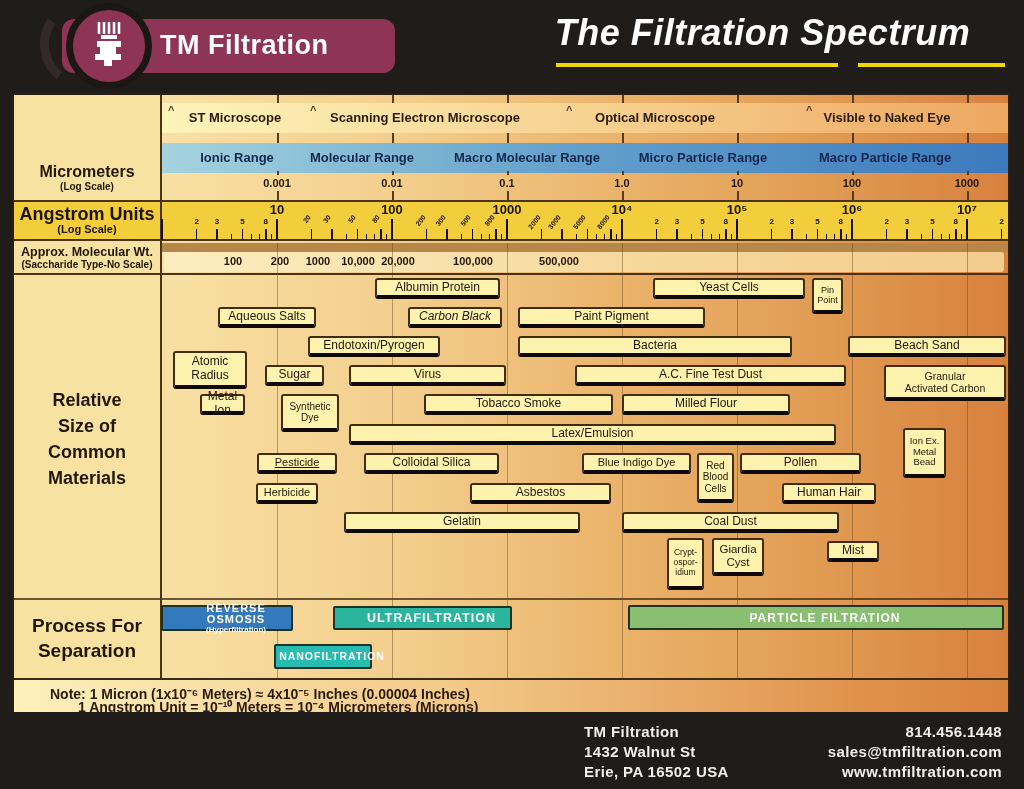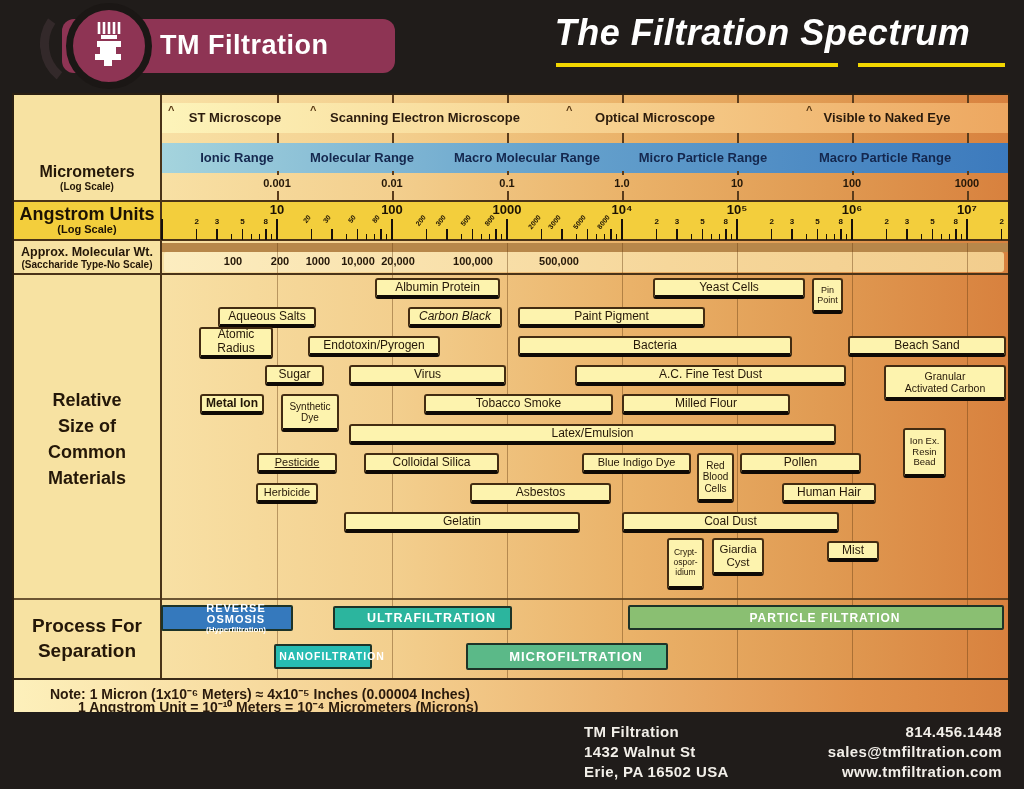--- a/index.html
+++ b/index.html
@@ -287,38 +287,38 @@
     <div class="num-label" style="left: 354px; top: 160px; width: 60px;">20,000</div>
     <div class="num-label" style="left: 429px; top: 160px; width: 60px;">100,000</div>
     <div class="num-label" style="left: 515px; top: 160px; width: 60px;">500,000</div>
     <div class="mat-box" style="left: 361px; top: 183px; width: 125px; height: 21px; font-size: 12px;">Albumin Protein</div>
     <div class="mat-box" style="left: 639px; top: 183px; width: 152px; height: 21px; font-size: 12px;">Yeast Cells</div>
     <div class="mat-box" style="left: 798px; top: 183px; width: 31px; height: 36px; font-size: 9px;">Pin
 Point</div>
     <div class="mat-box" style="left: 204px; top: 212px; width: 98px; height: 21px; font-size: 12px;">Aqueous Salts</div>
     <div class="mat-box" style="left: 394px; top: 212px; width: 94px; height: 21px; font-size: 12px; font-style: italic;">Carbon Black</div>
     <div class="mat-box" style="left: 504px; top: 212px; width: 187px; height: 21px; font-size: 12px;">Paint Pigment</div>
-    <div class="mat-box" style="left: 159px; top: 232px; width: 74px; height: 32px; font-size: 12px; margin-left: 26px;">Atomic
+    <div class="mat-box" style="left: 159px; top: 256px; width: 74px; height: 38px; font-size: 12px;">Atomic
 Radius</div>
     <div class="mat-box" style="left: 294px; top: 241px; width: 132px; height: 21px; font-size: 12px;">Endotoxin/Pyrogen</div>
     <div class="mat-box" style="left: 504px; top: 241px; width: 274px; height: 21px; font-size: 12px;">Bacteria</div>
     <div class="mat-box" style="left: 834px; top: 241px; width: 158px; height: 21px; font-size: 12px;">Beach Sand</div>
     <div class="mat-box" style="left: 251px; top: 270px; width: 59px; height: 21px; font-size: 12px;">Sugar</div>
     <div class="mat-box" style="left: 335px; top: 270px; width: 157px; height: 21px; font-size: 12px;">Virus</div>
     <div class="mat-box" style="left: 561px; top: 270px; width: 271px; height: 21px; font-size: 12px;">A.C. Fine Test Dust</div>
     <div class="mat-box" style="left: 870px; top: 270px; width: 122px; height: 36px; font-size: 10.5px;">Granular
 Activated Carbon</div>
-    <div class="mat-box" style="left: 186px; top: 299px; width: 64px; height: 21px; font-size: 12px; font-weight: bold;">Metal Ion</div>
+    <div class="mat-box" style="left: 186px; top: 299px; width: 45px; height: 21px; font-size: 12px;">Metal Ion</div>
     <div class="mat-box" style="left: 267px; top: 299px; width: 58px; height: 38px; font-size: 10px;">Synthetic
 Dye</div>
     <div class="mat-box" style="left: 410px; top: 299px; width: 189px; height: 21px; font-size: 12px;">Tobacco Smoke</div>
     <div class="mat-box" style="left: 608px; top: 299px; width: 168px; height: 21px; font-size: 12px;">Milled Flour</div>
     <div class="mat-box" style="left: 335px; top: 329px; width: 487px; height: 21px; font-size: 12px;">Latex/Emulsion</div>
     <div class="mat-box" style="left: 889px; top: 333px; width: 43px; height: 50px; font-size: 9.5px;">Ion Ex.
-Resin
+Metal
 Bead</div>
     <div class="mat-box" style="left: 243px; top: 358px; width: 80px; height: 21px; font-size: 11px; text-decoration: underline;">Pesticide</div>
     <div class="mat-box" style="left: 350px; top: 358px; width: 135px; height: 21px; font-size: 12px;">Colloidal Silica</div>
     <div class="mat-box" style="left: 568px; top: 358px; width: 109px; height: 21px; font-size: 11px;">Blue Indigo Dye</div>
     <div class="mat-box" style="left: 683px; top: 358px; width: 37px; height: 50px; font-size: 10px;">Red
 Blood
 Cells</div>
     <div class="mat-box" style="left: 726px; top: 358px; width: 121px; height: 21px; font-size: 12px;">Pollen</div>
     <div class="mat-box" style="left: 242px; top: 388px; width: 62px; height: 21px; font-size: 11px;">Herbicide</div>
     <div class="mat-box" style="left: 456px; top: 388px; width: 141px; height: 21px; font-size: 12px;">Asbestos</div>
@@ -337,23 +337,20 @@
     </div>
     <div class="proc-box" style="left: 319px; top: 511px; width: 179px; height: 24px; background: rgb(44, 181, 158); font-size: 12.5px;">
       <div>ULTRAFILTRATION</div>
     </div>
     <div class="proc-box" style="left: 614px; top: 510px; width: 376px; height: 25px; background: rgb(138, 191, 114); font-size: 12px;">
       <div>PARTICLE  FILTRATION</div>
     </div>
     <div class="proc-box" style="left: 260px; top: 549px; width: 98px; height: 25px; background: rgb(39, 188, 178); font-size: 10.5px;">
       <div>NANOFILTRATION</div>
     </div>
-    <div class="proc-box" style="left: 452px; top: 548px; width: 202px; height: 27px; background: rgb(91, 185, 136); font-size: 13px;">
-      <div>MICROFILTRATION</div>
-    </div>
   </div>
 
 <div id="footer">
   <div class="footer-block" id="footer-left">
     <div>TM Filtration</div>
     <div>1432 Walnut St</div>
     <div>Erie, PA 16502 USA</div>
   </div>
   <div class="footer-block" id="footer-right">
     <div>814.456.1448</div>

